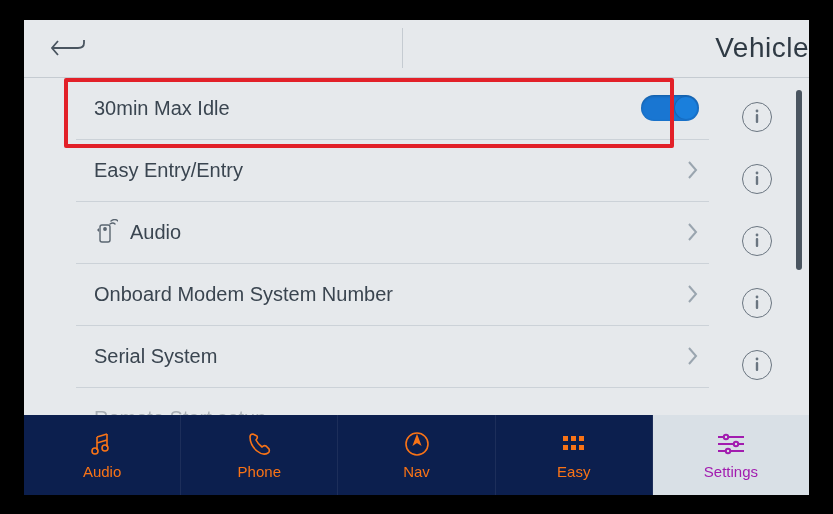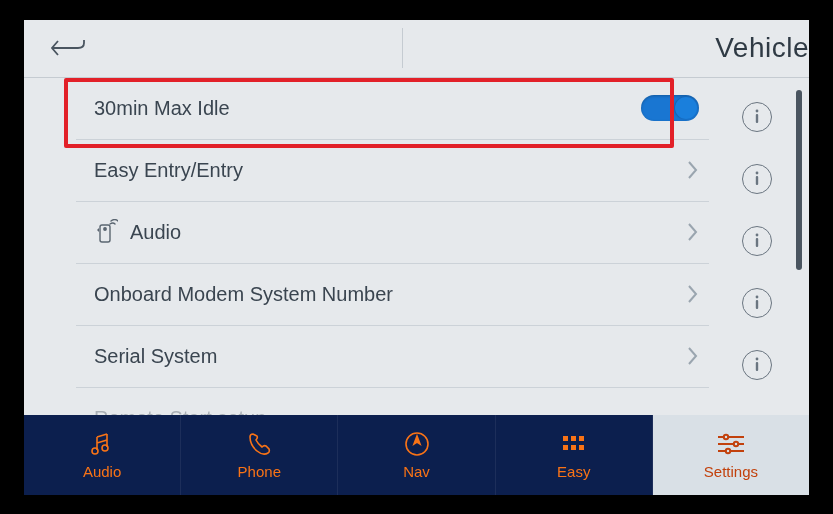--- a/index.html
+++ b/index.html
@@ -153,21 +153,21 @@
     align-items:center;
     justify-content:center;
     gap:4px;
     color:#f97316;
     cursor:pointer;
     border-right:1px solid rgba(255,255,255,0.07);
   }
   .nav-item:last-child { border-right:none; }
   .nav-item.active {
     background:#d9e0e6;
-    color:#c2410c;
+    color:#a21caf;
   }
   .nav-icon { height:30px; display:flex; align-items:center; justify-content:center; }
   .nav-label { font-size:15px; font-weight:300; }
 </style>
 </head>
 <body>
 
 <div class="screen">
 
   <div class="header">

